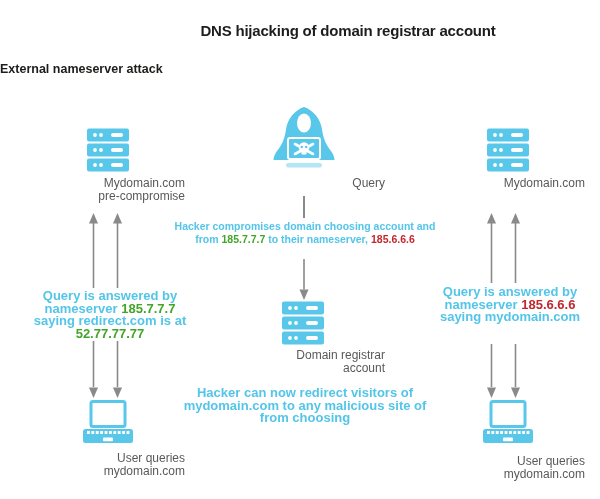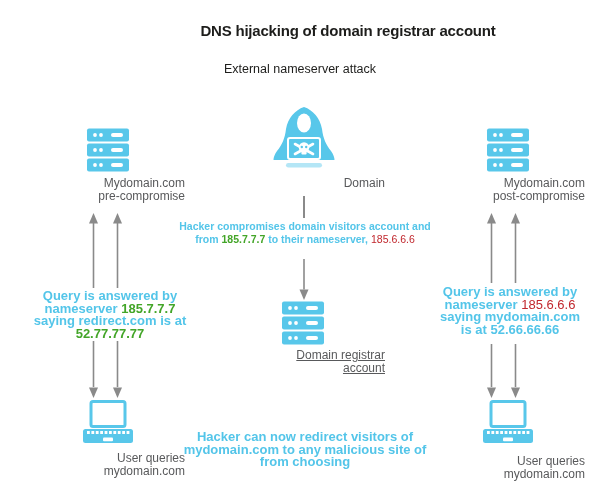--- a/index.html
+++ b/index.html
@@ -6,32 +6,32 @@
   .canvas{
     position:relative;width:600px;height:499px;background:#fff;overflow:hidden;
     font-family:"Liberation Sans","DejaVu Sans",sans-serif;
   }
   .abs{position:absolute;}
   .title{
     top:22px;left:0;width:600px;text-align:center;
     font-size:15px;font-weight:700;letter-spacing:-0.2px;color:var(--title_black);padding-left:48px;
   }
   .subtitle{
-    top:62px;left:0;width:600px;text-align:center;
-    font-size:12.5px;font-weight:400;color:var(--title_black);
+    top:62px;left:0;width:600px;text-align:left;
+    font-size:12.5px;font-weight:700;color:var(--title_black);
   }
   .icon-label{
     text-align:right;font-size:12px;line-height:12.5px;color:var(--label_gray);
   }
   .note{
     text-align:center;color:var(--text_cyan);font-size:13px;line-height:12.5px;font-weight:600;
   }
   .note-sm{font-size:10.5px;}
   .ip-green{color:var(--green);font-weight:800;text-align:center;}
-  .ip-red{color:var(--red);font-weight:400;}
+  .ip-red{color:var(--red);font-weight:700;}
   .ip-cyan{color:var(--text_cyan);font-weight:800;}
   .vline{width:2px;background:var(--arrow_gray);}
   
   .f-cyan{fill:var(--icon_cyan);}
   .f-white{fill:#ffffff;}
   .f-ltcyan{fill:var(--icon_light_cyan);}
   .s-cyan{stroke:var(--icon_cyan);}
   .f-gray{fill:var(--arrow_gray);}
   .s-gray{stroke:var(--arrow_gray);}
 </style>
@@ -114,26 +114,26 @@
     <rect class="f-cyan" x="15" y="31" width="32" height="21" rx="2" stroke="#ffffff" stroke-width="2"></rect>
     <g stroke="#ffffff" stroke-width="2.6" stroke-linecap="round">
       <line x1="22" y1="37" x2="40" y2="47"></line>
       <line x1="40" y1="37" x2="22" y2="47"></line>
     </g>
     <circle class="f-white" cx="31" cy="40.5" r="5.2"></circle>
     <rect class="f-white" x="28.4" y="44.8" width="5.2" height="2.8" rx="1"></rect>
     <circle class="f-cyan" cx="28.8" cy="40" r="1.2"></circle>
     <circle class="f-cyan" cx="33.2" cy="40" r="1.2"></circle>
   </svg>
-  <div class="abs icon-label" style="left:225px;top:177px;width:160px;">Domain</div>
+  <div class="abs icon-label" style="left:225px;top:177px;width:160px;">Query</div>
 
   <div class="abs vline" style="left:303px;top:196px;height:22px;"></div>
 
   <div class="abs note note-sm" style="left:160px;top:220px;width:290px;">
-    <div>Hacker compromises domain visitors account and</div>
+    <div>Hacker compromises domain choosing account and</div>
     <div><span>from</span> <span class="ip-green">185.7.7.7</span> <span>to their nameserver,</span> <span class="ip-red">185.6.6.6</span></div>
   </div>
 
   <svg class="abs" style="left:296px;top:259px;" width="16" height="41" viewBox="0 0 16 41">
     <line class="s-gray" x1="8" y1="0" x2="8" y2="30.5" stroke-width="1.6"></line>
     <polygon class="f-gray" points="8,41 3.5,30.5 12.5,30.5"></polygon>
   </svg>
 
   <svg class="abs" style="left:281px;top:301px;" width="44" height="44" viewBox="0 0 44 44">
     <g>
@@ -144,26 +144,26 @@
         <circle class="f-white" cx="15" cy="7" r="1.9"></circle>
       <rect class="f-white" x="25" y="5" width="12" height="4" rx="2"></rect>
       <circle class="f-white" cx="9" cy="22" r="1.9"></circle>
         <circle class="f-white" cx="15" cy="22" r="1.9"></circle>
       <rect class="f-white" x="25" y="20" width="12" height="4" rx="2"></rect>
       <circle class="f-white" cx="9" cy="37" r="1.9"></circle>
         <circle class="f-white" cx="15" cy="37" r="1.9"></circle>
       <rect class="f-white" x="25" y="35" width="12" height="4" rx="2"></rect>
     </g>
   </svg>
-  <div class="abs icon-label" style="left:225px;top:349px;width:160px;text-decoration:underline;">
+  <div class="abs icon-label" style="left:225px;top:349px;width:160px;">
     <div>Domain registrar</div>
     <div>account</div>
   </div>
 
-  <div class="abs note" style="left:180px;top:387px;width:250px;margin-top:44px;">
+  <div class="abs note" style="left:180px;top:387px;width:250px;">
     <div>Hacker can now redirect visitors of</div>
     <div>mydomain.com to any malicious site of</div>
     <div>from choosing</div>
   </div>
 
   <svg class="abs" style="left:486px;top:128px;" width="44" height="44" viewBox="0 0 44 44">
     <g>
       <rect class="f-cyan" x="1" y="0.5" width="42" height="13" rx="2"></rect>
       <rect class="f-cyan" x="1" y="15.5" width="42" height="13" rx="2"></rect>
       <rect class="f-cyan" x="1" y="30.5" width="42" height="13" rx="2"></rect>
@@ -173,35 +173,33 @@
       <circle class="f-white" cx="9" cy="22" r="1.9"></circle>
         <circle class="f-white" cx="15" cy="22" r="1.9"></circle>
       <rect class="f-white" x="25" y="20" width="12" height="4" rx="2"></rect>
       <circle class="f-white" cx="9" cy="37" r="1.9"></circle>
         <circle class="f-white" cx="15" cy="37" r="1.9"></circle>
       <rect class="f-white" x="25" y="35" width="12" height="4" rx="2"></rect>
     </g>
   </svg>
   <div class="abs icon-label" style="left:435px;top:177px;width:150px;">
     <div>Mydomain.com</div>
-    <div>post-compromise</div>
   </div>
 
   <svg class="abs" style="left:484px;top:213px;" width="44" height="70" viewBox="0 0 44 70">
     <line class="s-gray" x1="7.5" y1="10" x2="7.5" y2="70" stroke-width="1.6"></line>
     <polygon class="f-gray" points="7.5,0 3,10.5 12,10.5"></polygon>
     <line class="s-gray" x1="31.5" y1="10" x2="31.5" y2="70" stroke-width="1.6"></line>
     <polygon class="f-gray" points="31.5,0 27,10.5 36,10.5"></polygon>
   </svg>
 
   <div class="abs note" style="left:425px;top:286px;width:170px;">
     <div>Query is answered by</div>
     <div><span>nameserver</span> <span class="ip-red">185.6.6.6</span></div>
     <div>saying mydomain.com</div>
-    <div><span>is at</span> <span class="ip-cyan">52.66.66.66</span></div>
   </div>
 
   <svg class="abs" style="left:484px;top:344px;" width="44" height="54" viewBox="0 0 44 54">
     <line class="s-gray" x1="7.5" y1="0" x2="7.5" y2="43" stroke-width="1.6"></line>
     <polygon class="f-gray" points="7.5,54 3,43.5 12,43.5"></polygon>
     <line class="s-gray" x1="31.5" y1="0" x2="31.5" y2="43" stroke-width="1.6"></line>
     <polygon class="f-gray" points="31.5,54 27,43.5 36,43.5"></polygon>
   </svg>
 
   <svg class="abs" style="left:478px;top:400px;" width="60" height="49" viewBox="0 0 60 49">

